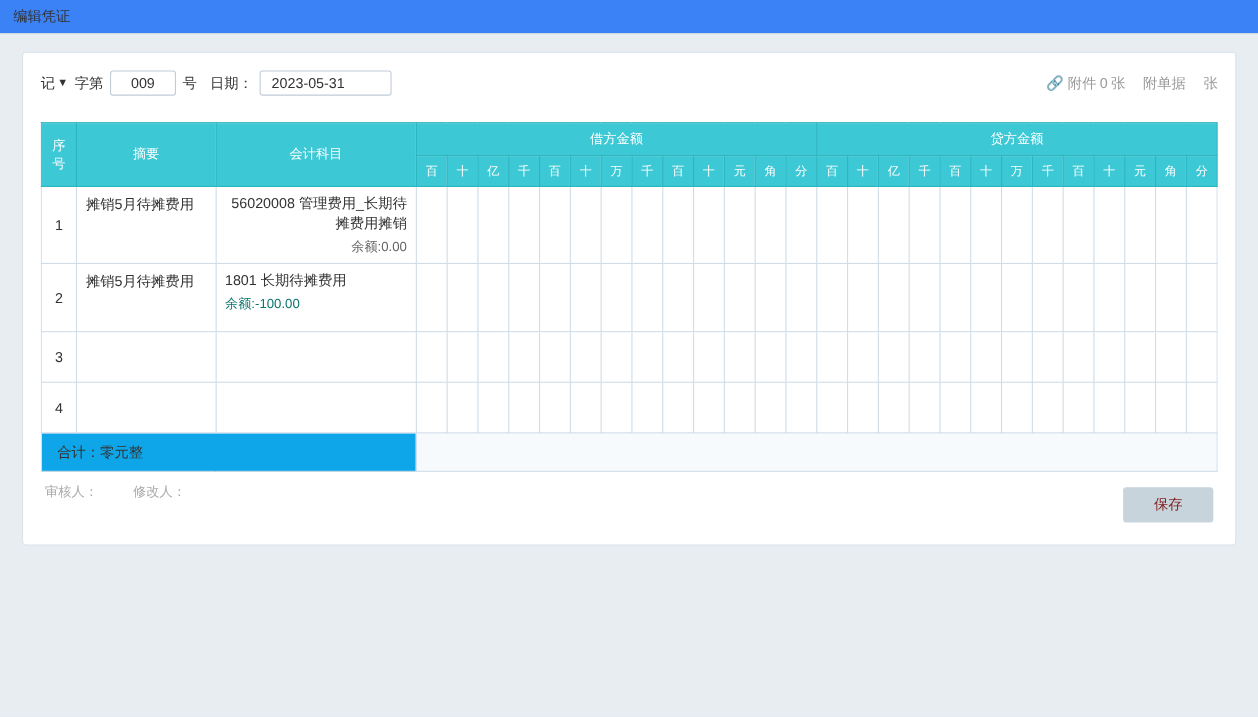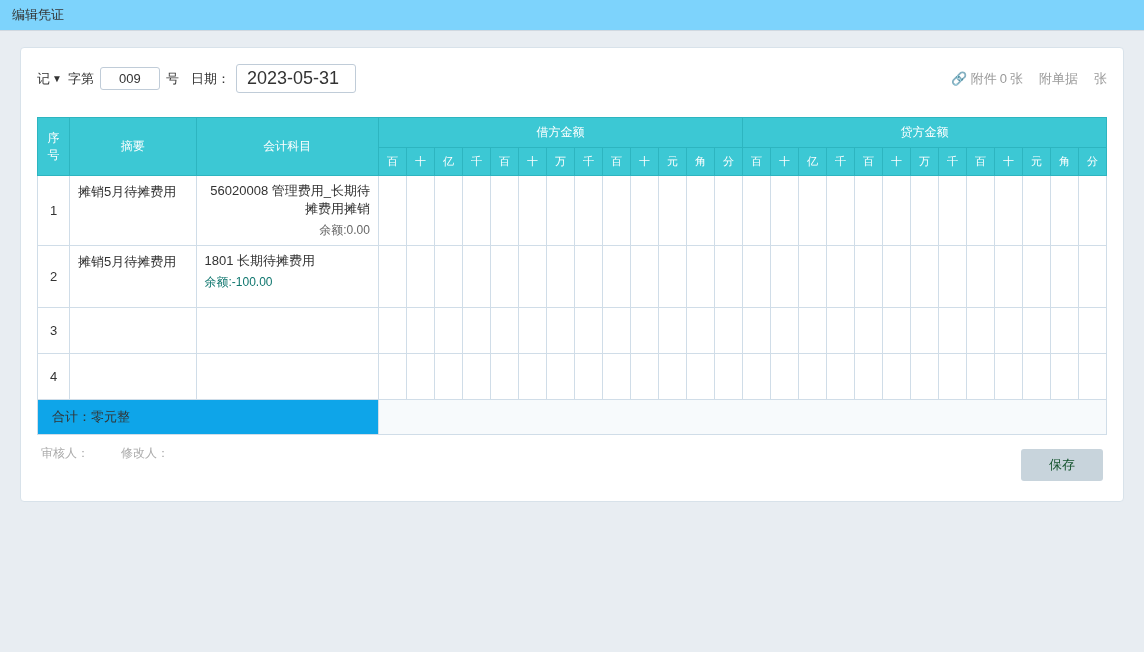--- a/index.html
+++ b/index.html
@@ -5,21 +5,21 @@
     * { box-sizing: border-box; margin: 0; padding: 0; }
     body {
       font-family: 'Microsoft YaHei', SimSun, Arial, sans-serif;
       font-size: 13px;
       background: #e8edf2;
       width: 1144px;
       height: 652px;
       overflow: hidden;
     }
     .title-bar {
-      background: #7dd3fc;
+      background: #3b82f6;
       border-bottom: 1px solid #d0d8e0;
       padding: 6px 12px;
       font-size: 13px;
       color: #333;
     }
     .main-content {
       padding: 16px 20px;
       background: #e8edf2;
       height: calc(652px - 32px);
       overflow: auto;
@@ -82,21 +82,21 @@
       padding: 3px 8px;
       font-size: 13px;
       width: 60px;
       text-align: center;
       color: #333;
     }
     .date-input {
       border: 1px solid #c0ccd8;
       border-radius: 3px;
       padding: 3px 10px;
-      font-size: 18px;
+      font-size: 13px;
       color: #333;
       width: 120px;
     }
     .meta-right {
       margin-left: auto;
       display: flex;
       align-items: center;
       gap: 16px;
       color: #999;
       font-size: 13px;
@@ -153,21 +153,21 @@
       font-size: 12px;
     }
     .footer-info span { color: #aaa; }
     .save-btn-wrap {
       display: flex;
       justify-content: flex-end;
       margin-top: 4px;
     }
     .save-btn {
       background: #c8d4dc;
-      color: #14532d;
+      color: #7f1d1d;
       border: none;
       border-radius: 3px;
       padding: 7px 28px;
       font-size: 13px;
       cursor: default;
     }
     .table-wrapper {
       overflow-x: hidden;
       position: relative;
     }

